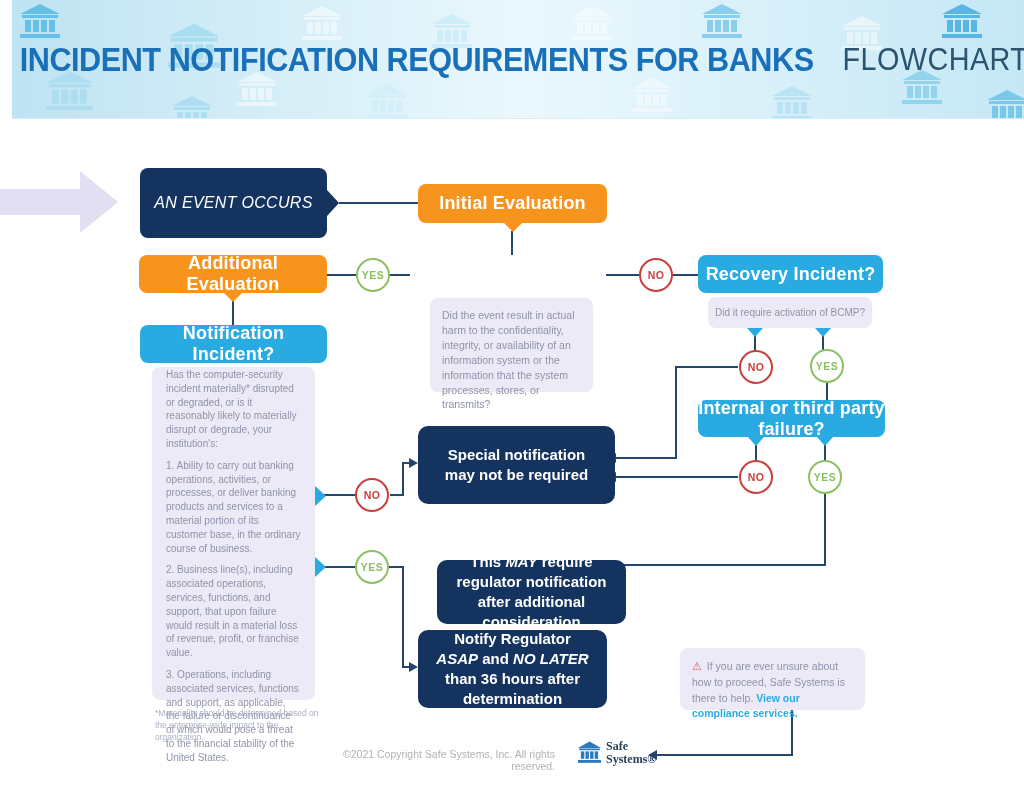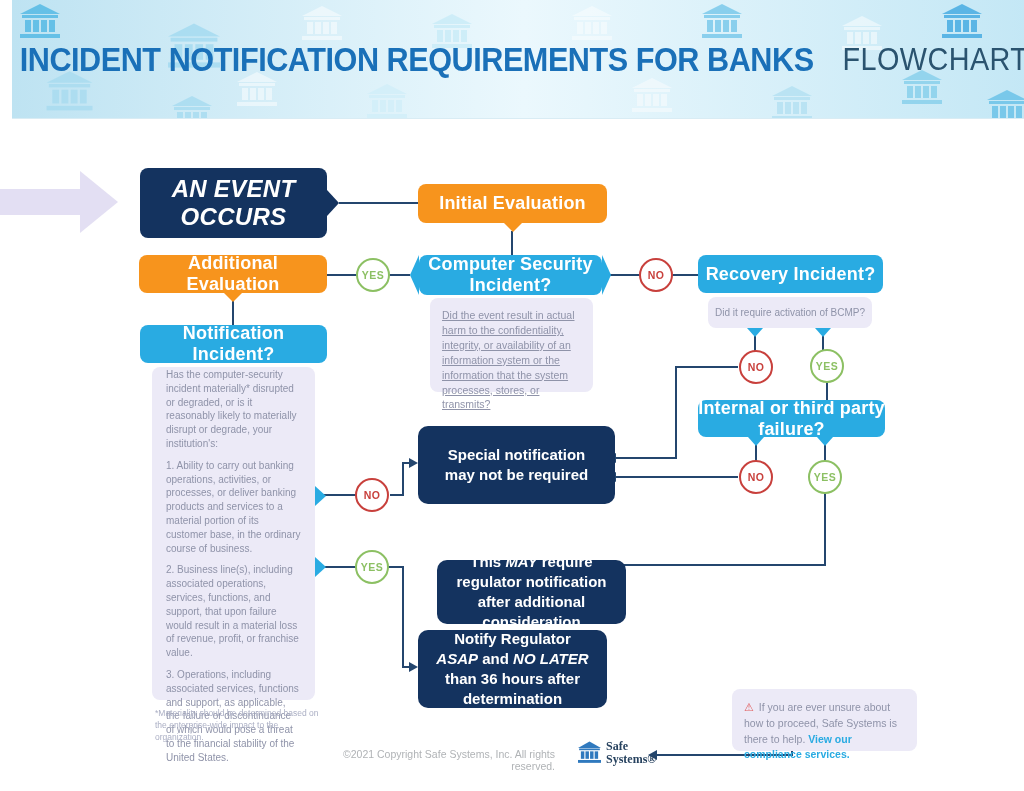--- a/index.html
+++ b/index.html
@@ -26,21 +26,21 @@
   .label12{font-size:18px;font-weight:700;letter-spacing:.2px;}
   .outcome{font-size:15px;font-weight:700;line-height:1.35;padding:8px 16px;border-radius:10px;}
   .outcome .em{font-style:italic;font-weight:800;}
 
   
   .intro-arrow{position:absolute;left:0;top:189px;width:80px;height:26px;background:#e3dff3;z-index:1;}
   .intro-arrow::after{content:"";position:absolute;left:80px;top:-18px;width:0;height:0;
       border-top:31px solid transparent;border-bottom:31px solid transparent;border-left:38px solid #e3dff3;}
 
   
-  .event-box{font-style:italic;font-weight:700;font-size:24px;letter-spacing:.3px;}
+  .event-box{font-style:italic;font-weight:400;font-size:16px;letter-spacing:.3px;}
   .event-box::after{content:"";position:absolute;right:-12px;top:50%;margin-top:-13px;width:0;height:0;
       border-top:13px solid transparent;border-bottom:13px solid transparent;border-left:12px solid #14335f;}
 
   
   .tipb-orange::after{content:"";position:absolute;bottom:-9px;left:50%;margin-left:-9px;width:0;height:0;
       border-left:9px solid transparent;border-right:9px solid transparent;border-top:9px solid #f7941d;}
 
   
   .tips-lr::before{content:"";position:absolute;left:-9px;top:0;width:0;height:0;
       border-top:20px solid transparent;border-bottom:20px solid transparent;border-right:9px solid #29abe2;}
@@ -61,21 +61,21 @@
   .tipr2::before{content:"";position:absolute;right:-11px;top:119px;width:0;height:0;
       border-top:10px solid transparent;border-bottom:10px solid transparent;border-left:11px solid #29abe2;}
   .tipr2::after{content:"";position:absolute;right:-11px;top:190px;width:0;height:0;
       border-top:10px solid transparent;border-bottom:10px solid transparent;border-left:11px solid #29abe2;}
 
   
   .note-text{display:block;text-align:left;font-size:10px;line-height:1.38;}
   .left-note{padding:1px 14px;align-items:flex-start;z-index:1;}
   .left-note p{margin:0 0 8px 0;}
   .csi-note{padding:10px 12px;align-items:flex-start;}
-  .csi-note p{margin:0;font-size:10.5px;line-height:1.42;text-decoration:underline;}
+  .csi-note p{margin:0;font-size:10.5px;line-height:1.42;}
   .bcmp-note{font-size:10px;}
 
   
   .circle{position:absolute;width:30px;height:30px;border-radius:50%;background:#fff;z-index:3;
           display:flex;align-items:center;justify-content:center;font-size:10.5px;font-weight:700;letter-spacing:.5px;}
   .circle.green{border:2px solid #8cc063;color:#8cc063;}
   .circle.red{border:2px solid #c8403c;color:#c8403c;}
 
   
   .connectors{position:absolute;left:0;top:0;z-index:1;pointer-events:none;}
@@ -180,23 +180,20 @@
   </div>
 
   <div class="fbox orange label12 tipb-orange" style="left:139px;top:255px;width:188px;height:38px;">
     <span>Additional Evaluation</span>
   </div>
 
   <div class="circle green" style="left:356px;top:258px;">
     <span>YES</span>
   </div>
 
-  <div class="fbox cyan label12 tips-lr" style="left:419px;top:255px;width:183px;height:40px;">
-    <span>Computer Security Incident?</span>
-  </div>
 
   <div class="circle red" style="left:639px;top:258px;">
     <span>NO</span>
   </div>
 
   <div class="fbox cyan label12" style="left:698px;top:255px;width:185px;height:38px;">
     <span>Recovery Incident?</span>
   </div>
 
   <div class="fbox lav csi-note" style="left:430px;top:298px;width:163px;height:94px;">
@@ -258,21 +255,21 @@
       <span>This </span><span class="em">MAY</span><span> require regulator notification after additional consideration</span>
     </span>
   </div>
 
   <div class="fbox navy outcome" style="left:418px;top:630px;width:189px;height:78px;">
     <span>
       <span>Notify Regulator </span><span class="em">ASAP</span><span> and </span><span class="em">NO LATER</span><span> than 36 hours after determination</span>
     </span>
   </div>
 
-  <div class="fbox lav warn-note" style="left:732px;top:648px;width:185px;height:62px;margin-top:41px;">
+  <div class="fbox lav warn-note" style="left:680px;top:648px;width:185px;height:62px;">
     <p>
       <span class="warn-icon">⚠</span>
       <span>If you are ever unsure about how to proceed, Safe Systems is there to help. </span><a href="#" class="comp-link">View our compliance services.</a>
     </p>
   </div>
 
   <div class="copyright">©2021 Copyright Safe Systems, Inc. All rights reserved.</div>
 
   <div class="logo">
     <svg width="23" height="25" viewBox="0 0 40 38" aria-hidden="true">

